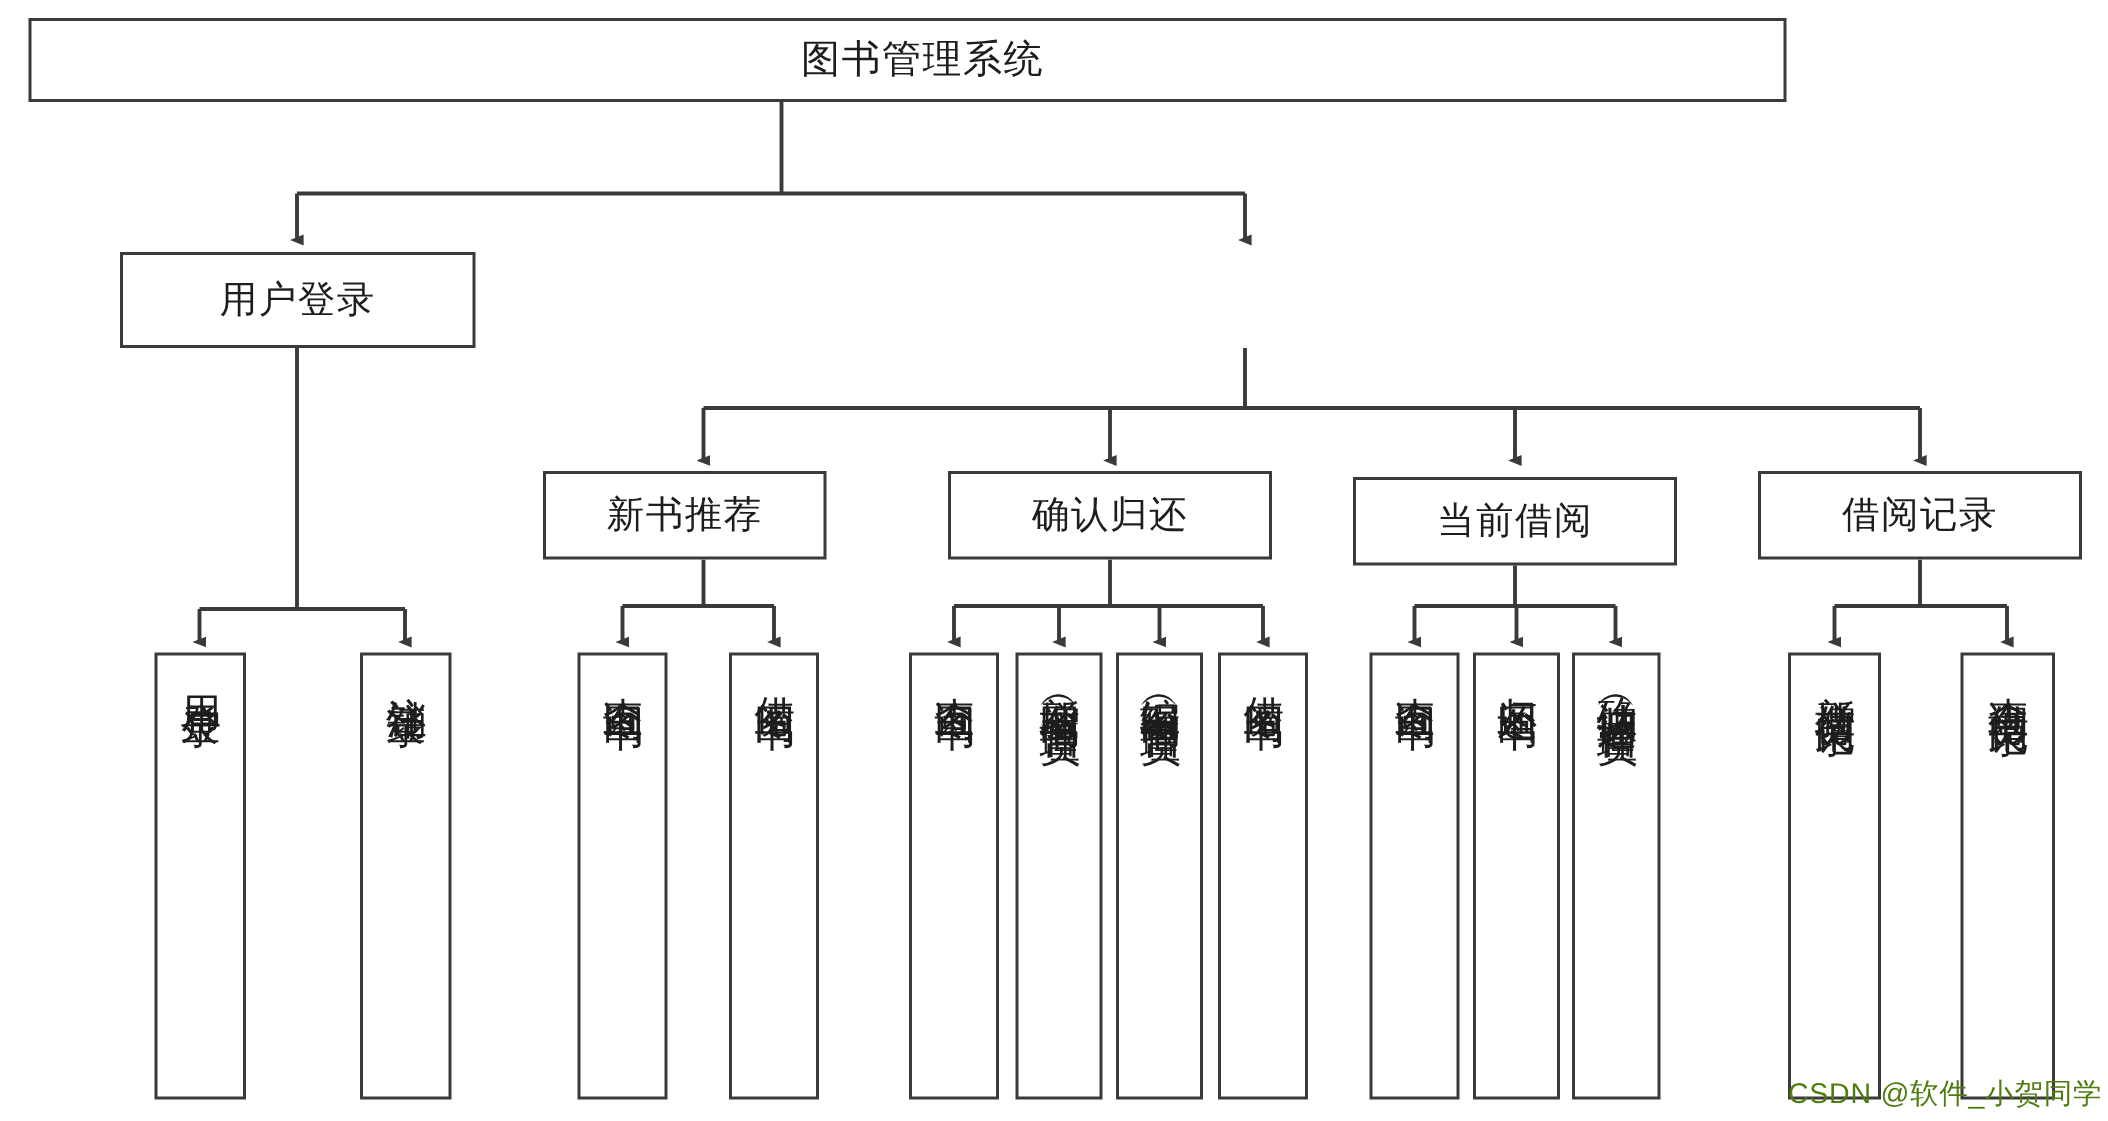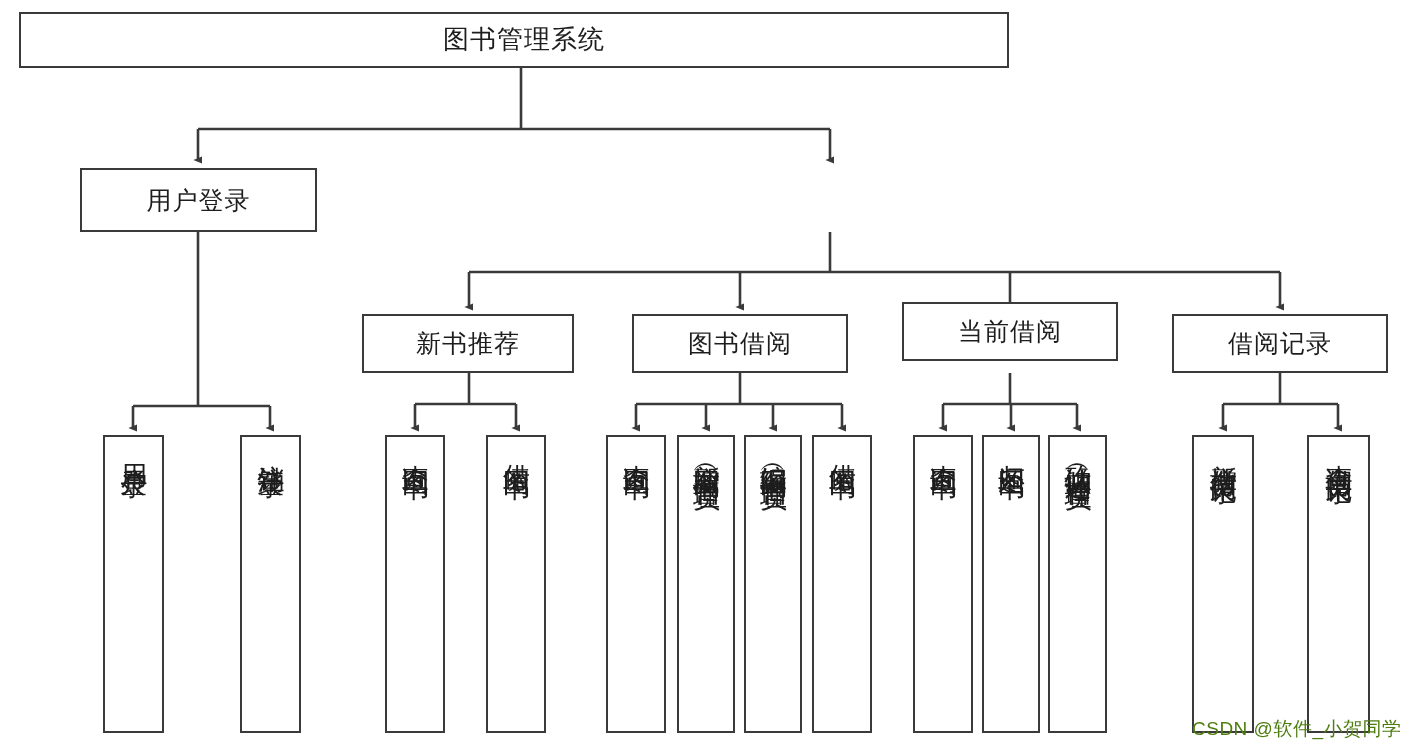--- a/index.html
+++ b/index.html
@@ -120,38 +120,38 @@
       <path d="M 1011 404 L 1011 428" marker-end="url(#arrowhead)"></path>
       <path d="M 1077 404 L 1077 428" marker-end="url(#arrowhead)"></path>
 
       <path d="M 1280 373 L 1280 404"></path>
       <path d="M 1223 404 L 1338 404"></path>
       <path d="M 1223 404 L 1223 428" marker-end="url(#arrowhead)"></path>
       <path d="M 1338 404 L 1338 428" marker-end="url(#arrowhead)"></path>
     </g>
   </svg>
 
-  <div class="node horiz root" style="left:19px; top:12px; width:990px; height:56px;padding-left:20px;">
+  <div class="node horiz root" style="left:19px; top:12px; width:1172px; height:56px;padding-left:20px;">
     <span class="node-label">图书管理系统</span>
   </div>
 
   <div class="node horiz" style="left:80px; top:168px; width:237px; height:64px;">
     <span class="node-label">用户登录</span>
   </div>
 
 
-  <div class="node horiz" style="left:362px; top:314px; width:212px; height:59px;">
+  <div class="node horiz" style="left:362px; top:314px; width:189px; height:59px;">
     <span class="node-label">新书推荐</span>
   </div>
 
   <div class="node horiz" style="left:632px; top:314px; width:216px; height:59px;">
-    <span class="node-label">图书借阅</span>
-  </div>
-
-  <div class="node horiz" style="left:902px; top:302px; width:216px; height:59px;">
+    <span class="node-label">确认归还</span>
+  </div>
+
+  <div class="node horiz" style="left:902px; top:318px; width:216px; height:59px;">
     <span class="node-label">当前借阅</span>
   </div>
 
   <div class="node horiz" style="left:1172px; top:314px; width:216px; height:59px;">
     <span class="node-label">借阅记录</span>
   </div>
 
   <div class="node vert" style="left:103px; top:435px; width:61px; height:298px;">
     <span class="node-label">用户登录</span>
   </div>

